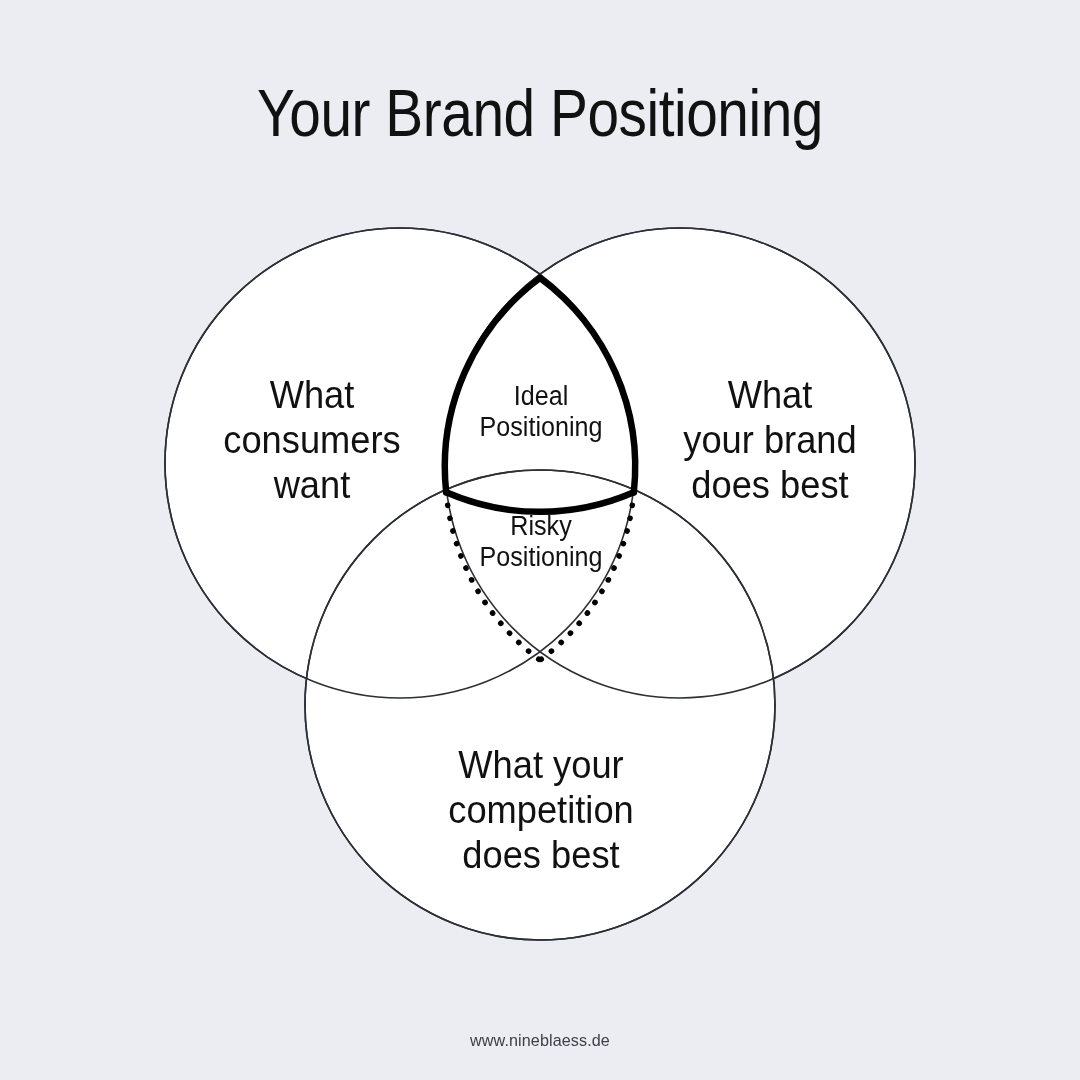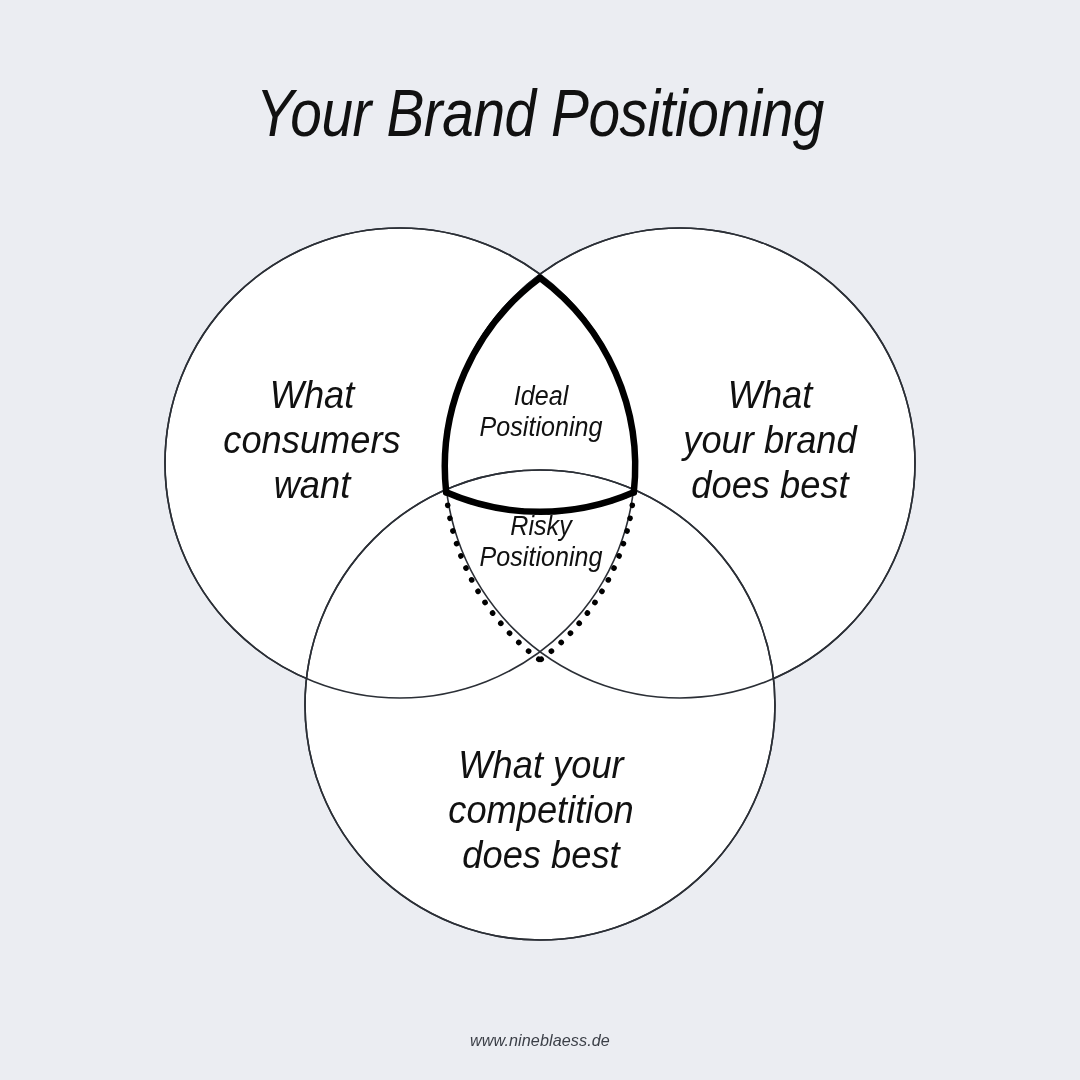--- a/index.html
+++ b/index.html
@@ -12,21 +12,20 @@
     height: 1080px;
     background: #ebedf2;
     font-family: "Liberation Sans", sans-serif;
     overflow: hidden;
     position: relative;
   }
   #canvas {
     position: relative;
     width: 1080px;
     height: 1080px;
-    font-style: italic;
   }
   #title {
     position: absolute;
     left: 0;
     top: 80px;
     width: 1080px;
     text-align: center;
     font-size: 66px;
     line-height: 1.0;
     letter-spacing: -0.5px;

